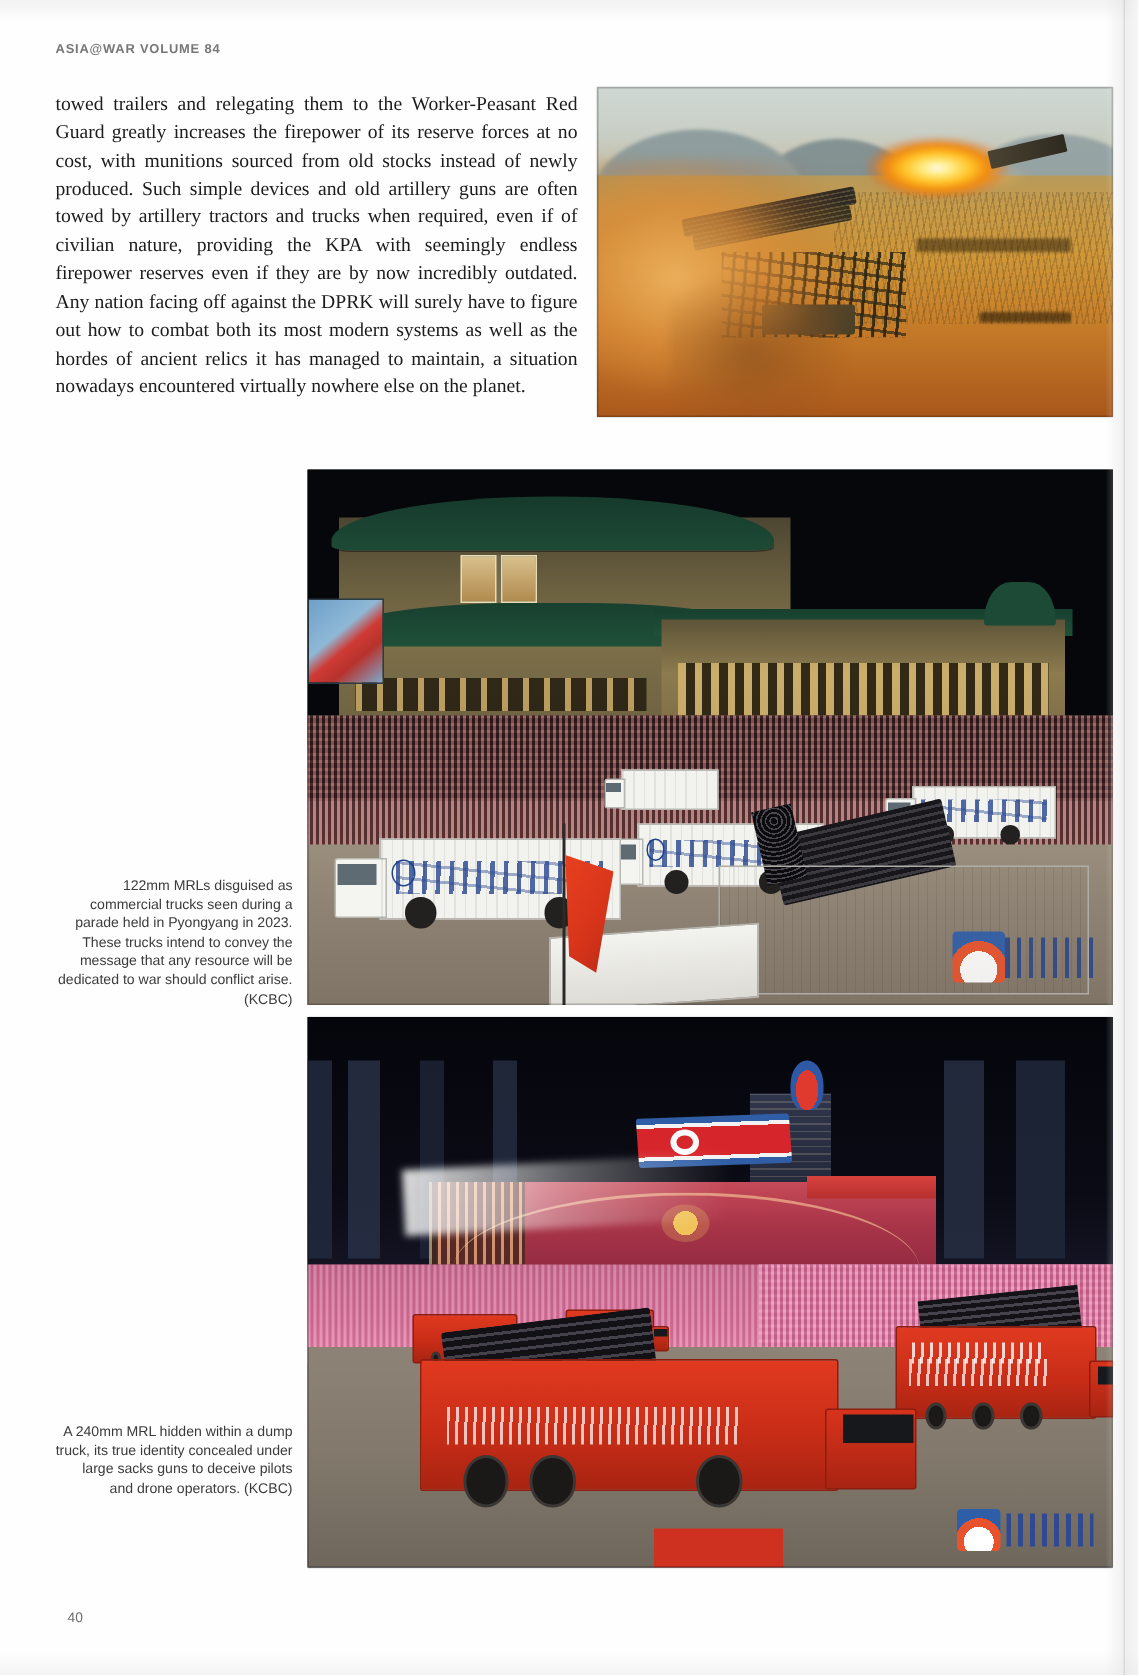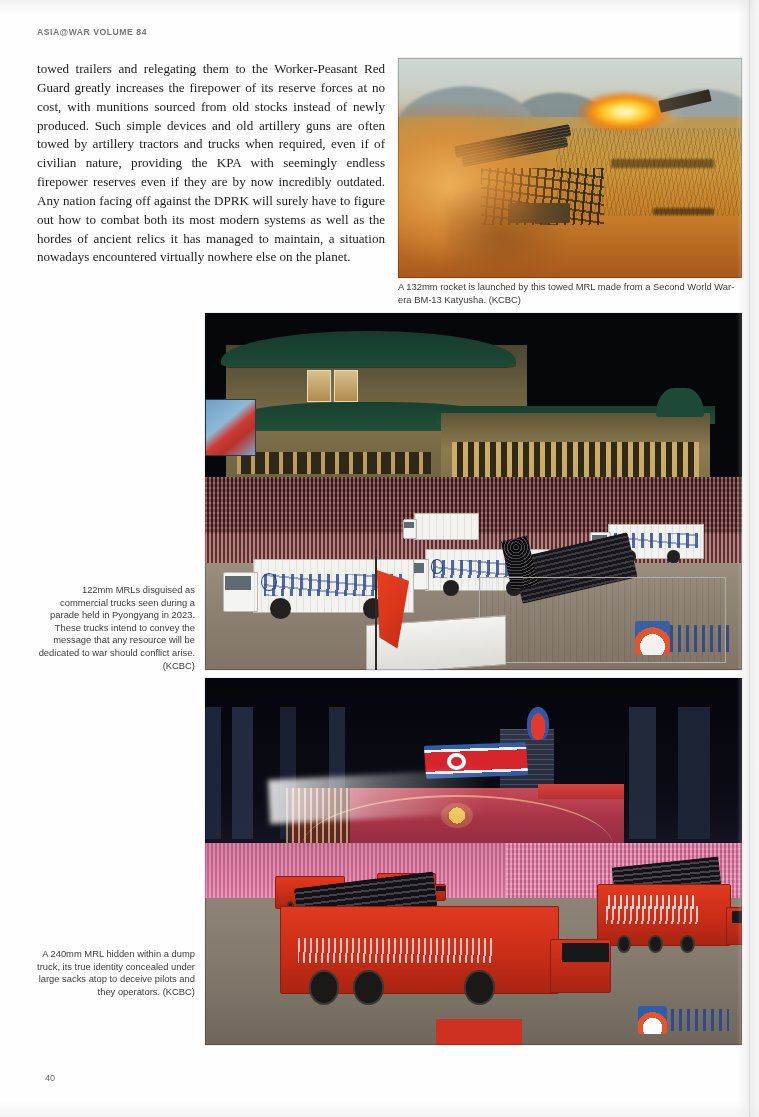--- a/index.html
+++ b/index.html
@@ -555,21 +555,20 @@
       <div class="rk-frame"></div>
       <div class="rk-base"></div>
       <div class="rk-trail"></div>
       <div class="rk-flame"></div>
       <div class="rk-missile"></div>
       <div class="rk-dust"></div>
       <div class="rk-dust2"></div>
       <div class="photo-border-inner"></div>
     </div>
   </div>
-  <div class="caption" id="cap-rocket">A 132mm rocket is launched by this towed MRL made from a Second World War-era BM-13 Katyusha. (KCBC)</div>
 
   <div class="figure" id="fig-parade">
     <div class="photo" aria-label="Night parade in Kim Il-sung Square with white box trucks concealing rocket launchers">
       <div class="pd-sky"></div>
       <div class="pd-glow"></div>
       <div class="pd-hall"></div>
       <div class="pd-roof1"></div>
       <div class="pd-roof2"></div>
       <div class="pd-portraits">
           <i></i>
@@ -706,21 +705,21 @@
 
       <div class="dp-redplate"></div>
 
       <div class="dp-kcna">
         <div class="sun"></div>
         <div class="txt"></div>
       </div>
       <div class="photo-border-inner"></div>
     </div>
   </div>
-  <div class="caption caption-right" id="cap-dump">A 240mm MRL hidden within a dump truck, its true identity concealed under large sacks atop to deceive pilots and they operators. (KCBC)</div>
+  <div class="caption caption-right" id="cap-dump">A 240mm MRL hidden within a dump truck, its true identity concealed under large sacks guns to deceive pilots and drone operators. (KCBC)</div>
 
   <div id="folio">40</div>
 
   <div id="page-shade-top"></div>
   <div id="page-shade-right"></div>
   <div id="page-shade-bottom"></div>
   <div id="page-edge-line"></div>
 
 </div>
 

